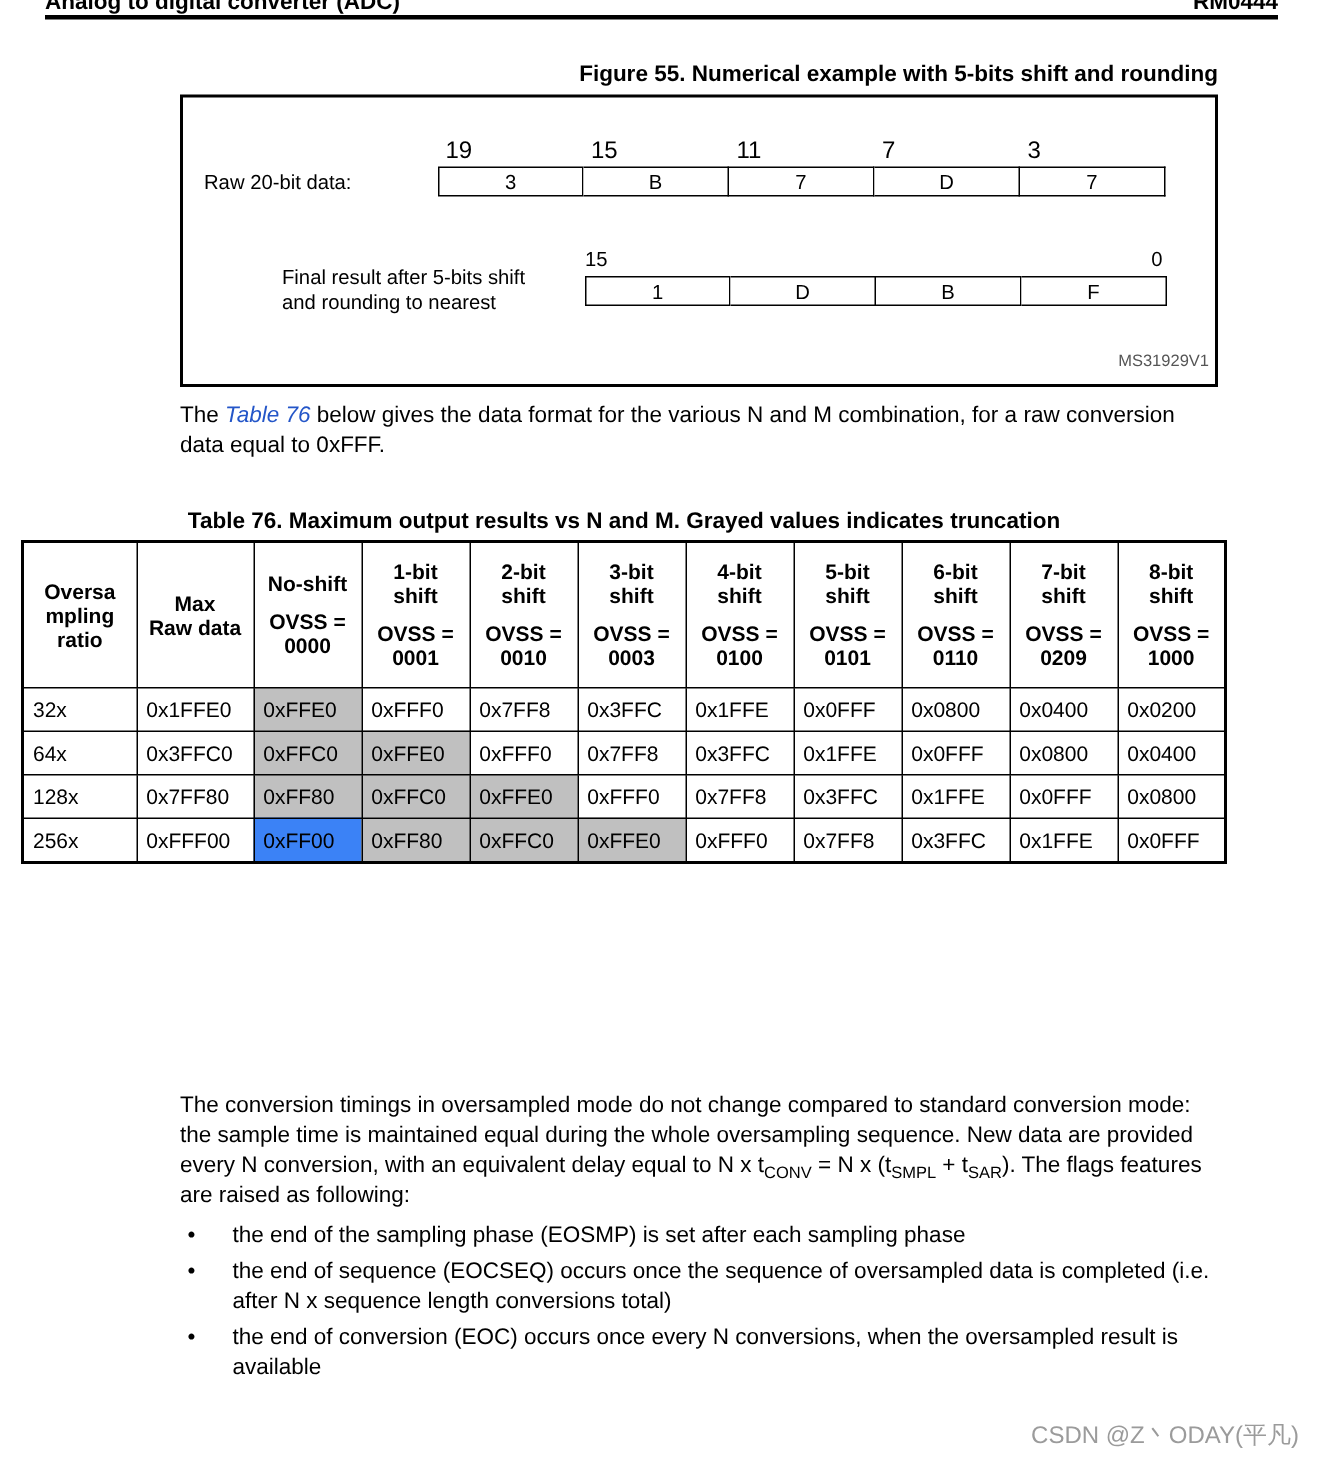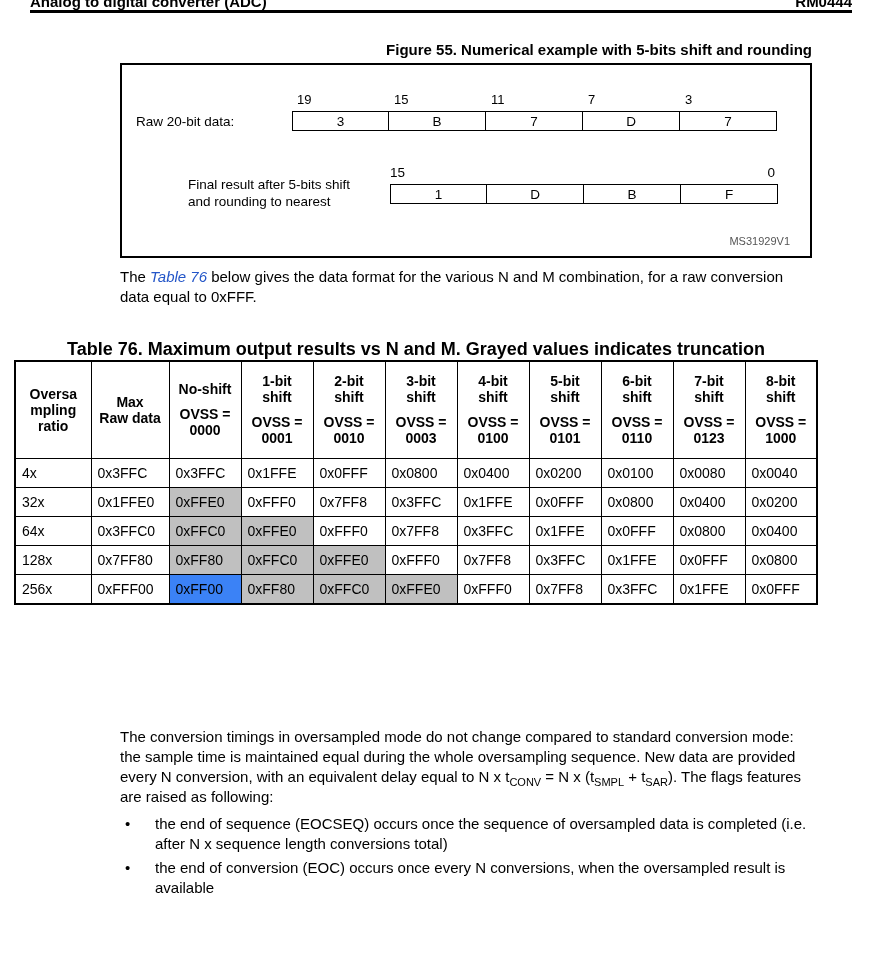--- a/index.html
+++ b/index.html
@@ -13,39 +13,39 @@
   
   .doc-header { position: absolute; left: 30px; top: 0; width: 822px; height: 13px; border-bottom: 3px solid #000; overflow: hidden; }
   .hdr-left, .hdr-right { position: absolute; top: -7px; font-size: 15px; font-weight: bold; white-space: nowrap; }
   .hdr-left { left: 0; }
   .hdr-right { right: 0; }
 
   
   .figure-title { position: absolute; left: 120px; top: 41px; width: 692px; text-align: right; font-weight: bold; font-size: 15px; }
   .figure-box { position: absolute; left: 120px; top: 63px; width: 692px; height: 195px; border: 2px solid #000; background: #fff; }
   .raw-label { position: absolute; left: 14px; top: 49px; font-size: 13.5px; }
-  .raw-bits { position: absolute; left: 170px; top: 27px; width: 487px; height: 16px; font-size: 13px; }
+  .raw-bits { position: absolute; left: 170px; top: 27px; width: 487px; height: 16px; font-size: 16px; }
   .bit-label { position: absolute; white-space: nowrap; }
   .cells { position: absolute; display: flex; }
   .cells .cell { width: 97px; height: 20px; border: 1px solid #000; border-left: none; text-align: center; font-size: 13.5px; line-height: 19px; background: #fff; }
   .cells .cell:first-child { border-left: 1px solid #000; }
   .raw-cells { left: 170px; top: 46px; }
   .final-bits { position: absolute; left: 268px; top: 100px; width: 389px; height: 16px; font-size: 13.5px; }
   .fb-left { left: 0; }
   .fb-right { right: 4px; }
   .final-cells { left: 268px; top: 119px; }
   .final-label { position: absolute; left: 66px; top: 111px; font-size: 13.5px; line-height: 17px; }
-  .fig-id { position: absolute; right: 20px; bottom: 9px; font-size: 11px; color: #555; }
+  .fig-id { position: absolute; right: 4px; bottom: 9px; font-size: 11px; color: #555; }
 
   
   .intro-para { position: absolute; left: 120px; top: 267px; width: 680px; font-size: 15px; line-height: 19.5px; margin: 0; }
   .xref { font-style: italic; color: #2456C8; cursor: pointer; }
 
   
-  .table-title { position: absolute; left: 14px; top: 339px; width: 804px; text-align: center; font-weight: bold; font-size: 18px; }
+  .table-title { position: absolute; left: 14px; top: 339px; width: 804px; text-align: center; font-weight: bold; font-size: 15px; }
   .data-table { position: absolute; left: 14px; top: 360px; width: 804px; border-collapse: collapse; border: 2px solid #000; table-layout: fixed; background: #fff; }
   .data-table th, .data-table td { border: 1px solid #000; }
   .data-table th { font-size: 14px; font-weight: bold; text-align: center; vertical-align: middle; padding: 4px 2px; height: 97px; overflow-wrap: anywhere; }
   .th-ovss { margin-top: 9px; }
   .data-table td { font-size: 14px; padding: 6px 4px 6px 6px; height: 18px; text-align: left; vertical-align: middle; }
   .data-table td.grayed { background: #C0C0C0; }
 
   
   .body-text { position: absolute; left: 120px; top: 727px; width: 694px; font-size: 15px; line-height: 20px; }
   .body-para { margin: 0; }
@@ -206,49 +206,36 @@
               <div>0110</div>
             </div>
           </th>
           <th>
             <div class="th-title">
               <div>7-bit</div>
               <div>shift</div>
             </div>
             <div class="th-ovss">
               <div>OVSS =</div>
-              <div>0123</div>
+              <div>0209</div>
             </div>
           </th>
           <th>
             <div class="th-title">
               <div>8-bit</div>
               <div>shift</div>
             </div>
             <div class="th-ovss">
               <div>OVSS =</div>
               <div>1000</div>
             </div>
           </th>
         </tr>
     </thead>
     <tbody id="table-body">
-        <tr>
-          <td class="ratio-cell">4x</td>
-          <td>0x3FFC</td>
-          <td>0x3FFC</td>
-          <td>0x1FFE</td>
-          <td>0x0FFF</td>
-          <td>0x0800</td>
-          <td>0x0400</td>
-          <td>0x0200</td>
-          <td>0x0100</td>
-          <td>0x0080</td>
-          <td>0x0040</td>
-        </tr>
         <tr>
           <td class="ratio-cell">32x</td>
           <td>0x1FFE0</td>
           <td class="grayed" style="background: rgb(192, 192, 192);">0xFFE0</td>
           <td>0xFFF0</td>
           <td>0x7FF8</td>
           <td>0x3FFC</td>
           <td>0x1FFE</td>
           <td>0x0FFF</td>
           <td>0x0800</td>
@@ -293,19 +280,21 @@
           <td>0x3FFC</td>
           <td>0x1FFE</td>
           <td>0x0FFF</td>
         </tr>
       </tbody>
   </table>
 
   <div class="body-text">
     <p class="body-para" id="body-para">The conversion timings in oversampled mode do not change compared to standard conversion mode: the sample time is maintained equal during the whole oversampling sequence. New data are provided every N conversion, with an equivalent delay equal to N x t<sub>CONV</sub> = N x (t<sub>SMPL</sub> + t<sub>SAR</sub>). The flags features are raised as following:</p>
     <ul class="bullets" id="bullet-list">
+        <li>the end of the sampling phase (EOSMP) is set after each sampling phase</li>
         <li>the end of sequence (EOCSEQ) occurs once the sequence of oversampled data is completed (i.e. after N x sequence length conversions total)</li>
         <li>the end of conversion (EOC) occurs once every N conversions, when the oversampled result is available</li>
       </ul>
   </div>
 
+  <div class="watermark" style="color: rgb(155, 155, 155);">CSDN @Z丶ODAY(平凡)</div>
 
 </div>
 
 </body></html>

